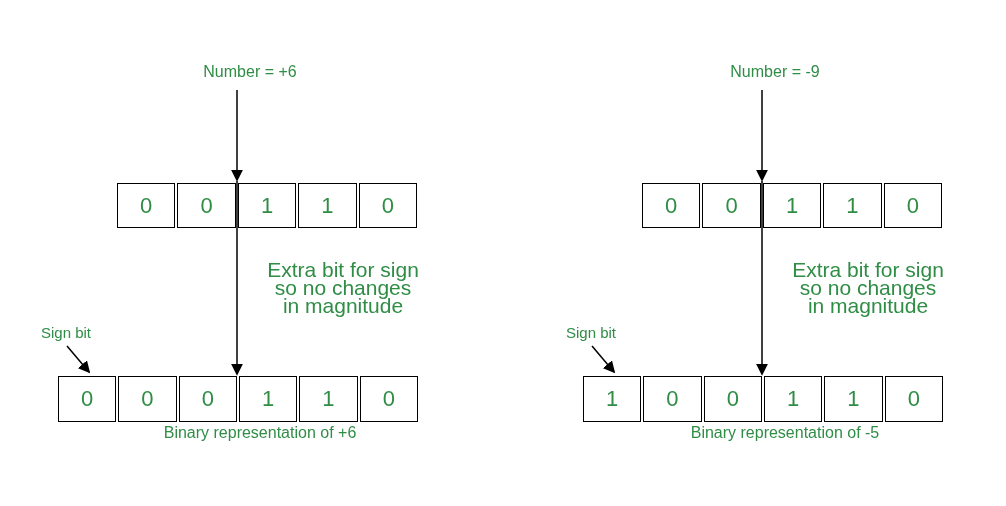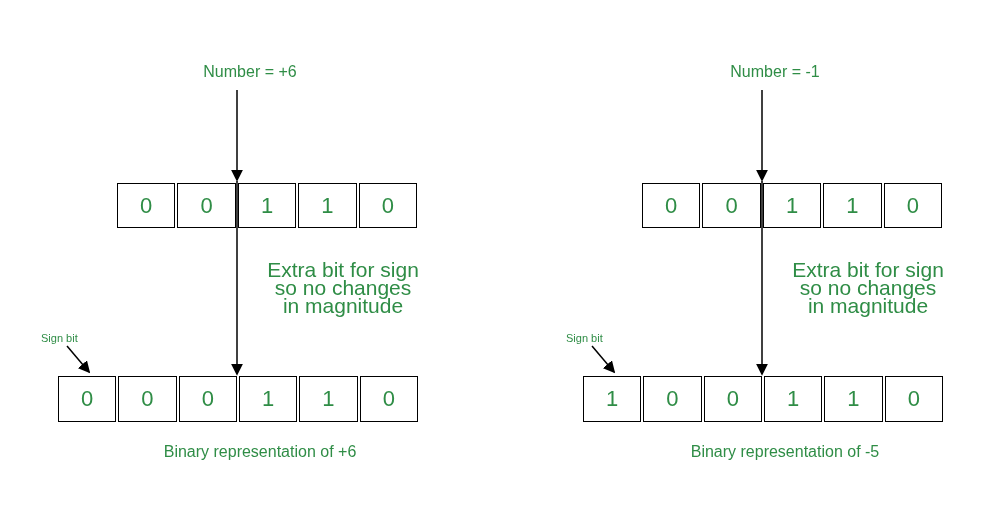--- a/index.html
+++ b/index.html
@@ -34,25 +34,25 @@
     border:1.5px solid var(--line);
     display:flex;align-items:center;justify-content:center;
     font-size:22px;color:var(--green);
   }
   .note{
     position:absolute;left:263px;top:261px;width:160px;
     text-align:center;font-size:21px;line-height:18px;
     color:var(--green);z-index:2;
   }
   .sign-label{
-    position:absolute;left:41px;top:332px;
-    font-size:11px;color:var(--green);z-index:2;
+    position:absolute;left:41px;top:324px;
+    font-size:15px;color:var(--green);z-index:2;
   }
   .caption{
-    position:absolute;left:85px;top:443px;width:350px;
+    position:absolute;left:85px;top:424px;width:350px;
     text-align:center;font-size:16px;color:var(--green);z-index:2;
   }
 </style>
 </head>
 <body>
 
 <div class="canvas">
 
   <section class="panel left">
     <svg class="arrows" viewBox="0 0 481 506">
@@ -101,21 +101,21 @@
       <defs>
         <marker id="ah-r" viewBox="0 0 10 10" refX="8.5" refY="5" markerWidth="8" markerHeight="8" orient="auto">
           <path d="M0 0 L10 5 L0 10 Z" fill="#000"></path>
         </marker>
       </defs>
       <line x1="237" y1="90" x2="237" y2="180" stroke="#000" stroke-width="1.5" marker-end="url(#ah-r)"></line>
       <line x1="237" y1="181" x2="237" y2="374" stroke="#000" stroke-width="1.5" marker-end="url(#ah-r)"></line>
       <line x1="67" y1="346" x2="89" y2="372" stroke="#000" stroke-width="1.5" marker-end="url(#ah-r)"></line>
     </svg>
 
-    <div class="number-label">Number = -1</div>
+    <div class="number-label">Number = -9</div>
 
     <div class="register top">
       <div class="bit-cell">0</div>
       <div class="bit-cell">0</div>
       <div class="bit-cell">1</div>
       <div class="bit-cell">1</div>
       <div class="bit-cell">0</div>
     </div>
 
     <div class="note">

